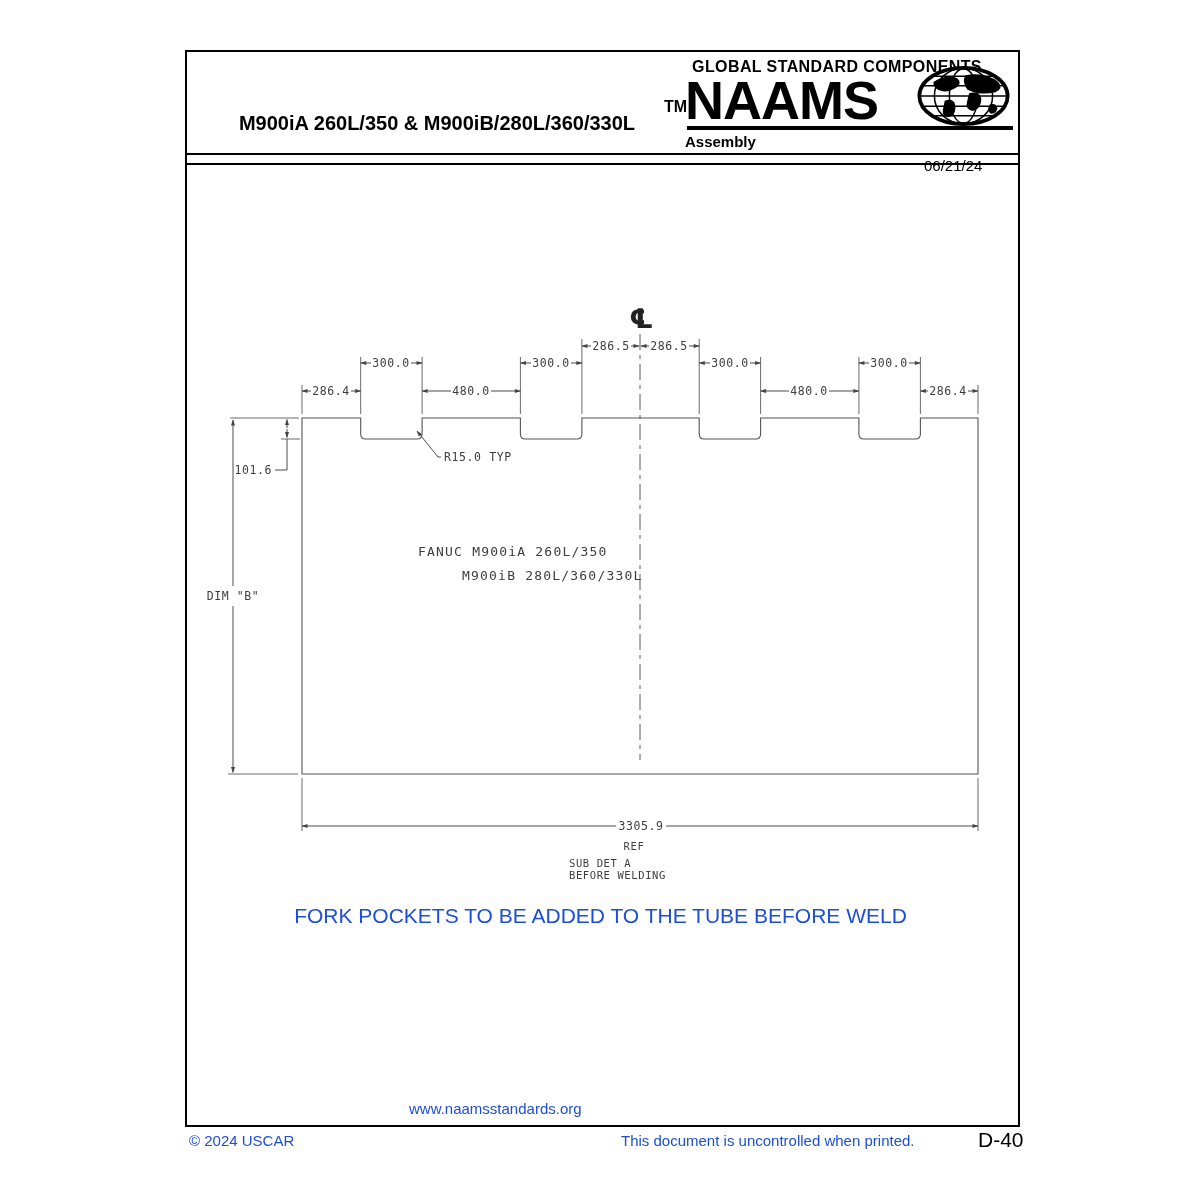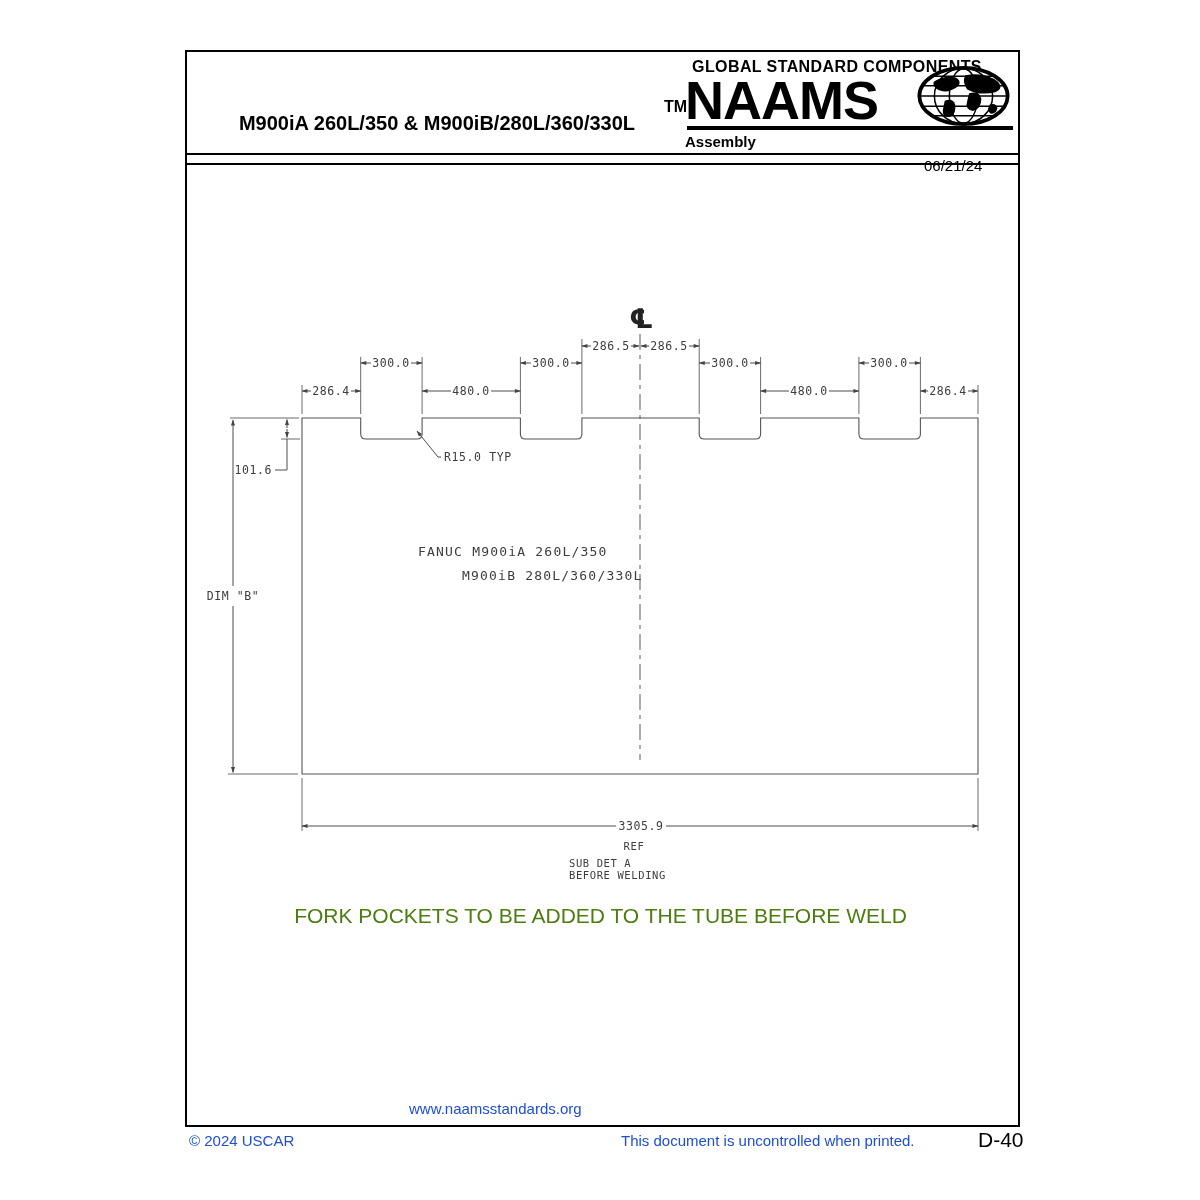--- a/index.html
+++ b/index.html
@@ -23,21 +23,21 @@
     font-size:16px;font-weight:bold;letter-spacing:.4px;}
   .brand-tm{left:477px;top:46px;font-size:16px;font-weight:bold;}
   .brand-name{left:498px;top:21px;font-size:54px;font-weight:bold;
     letter-spacing:-1px;line-height:1;}
   .brand-globe{left:729px;top:13px;}
   .brand-rule{left:500px;top:74px;width:326px;height:4px;background:#000;}
   .hdr-category{left:498px;top:81px;font-size:15px;font-weight:bold;}
   .hdr-date{left:737px;top:81px;font-size:15px;margin-top:24px;}
   
   .note{left:185px;top:904px;width:831px;text-align:center;
-    font-size:21px;color:#4d7c0f;}
+    font-size:21px;color:#1d4ed8;}
   .foot{font-size:15px;color:#1d4ed8;}
   .f-copy{left:189px;top:1132px;}
   .f-url{left:409px;top:1100px;}
   .f-uncontrolled{left:621px;top:1132px;}
   .f-page{left:978px;top:1128px;font-size:21px;}
   
   svg text{font-family:"DejaVu Sans Mono",monospace;fill:#3d3d3d;}
   .dwg-line{stroke:#555;stroke-width:1.1;fill:none;}
   .ext-line{stroke:#5a5a5a;stroke-width:0.9;fill:none;}
   .dim-line{stroke:#4d4d4d;stroke-width:1;fill:none;}

